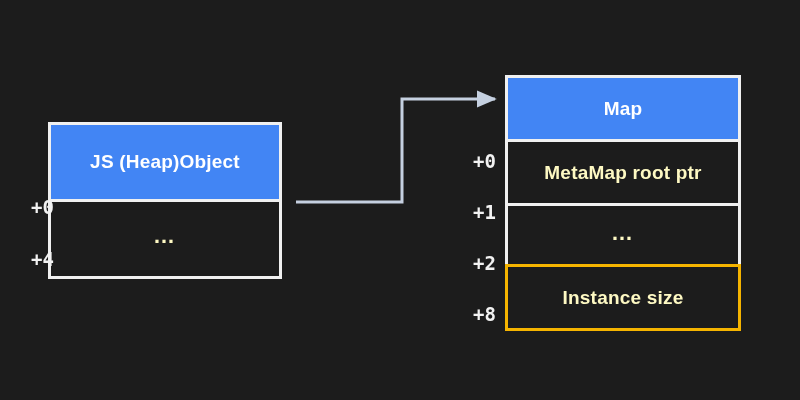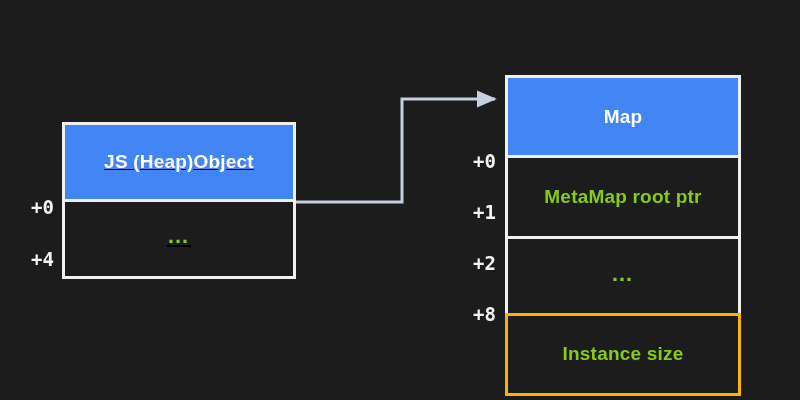--- a/index.html
+++ b/index.html
@@ -27,21 +27,21 @@
     background: #1c1c1c;
     display: flex;
     flex-direction: column;
   }
   .struct-row {
     box-sizing: border-box;
     flex: 1 1 0;
     display: flex;
     align-items: center;
     justify-content: center;
-    color: #84cc16;
+    color: #fef9c3;
     font-weight: bold;
     font-size: 19px;
     letter-spacing: 0.2px;
     background: #1c1c1c;
     border-top: 3px solid #f0f0f0;
     position: relative;
   }
   .struct-row:first-child {
     border-top: none;
   }
@@ -83,33 +83,33 @@
     height: 400px;
     pointer-events: none;
     z-index: 5;
   }
 </style>
 </head>
 <body>
 
 <div id="diagram">
 
-  <div class="struct-box" style="left:62px; top:122px; width:234px; height:157px;text-decoration:underline;">
+  <div class="struct-box" style="left:48px; top:122px; width:234px; height:157px;">
     <div class="struct-row header">
       <span>JS (Heap)Object</span>
     </div>
     <div class="struct-row">
       <span class="ellipsis">…</span>
     </div>
   </div>
 
   <div class="offset-label" style="left:8px; top:196px; width:46px;">+0</div>
   <div class="offset-label" style="left:8px; top:248px; width:46px;">+4</div>
 
-  <div class="struct-box" style="left:505px; top:75px; width:236px; height:321px;">
+  <div class="struct-box" style="left:505px; top:75px; width:236px; height:256px;">
     <div class="struct-row header">
       <span>Map</span>
     </div>
     <div class="struct-row">
       <span>MetaMap root ptr</span>
     </div>
     <div class="struct-row">
       <span class="ellipsis">…</span>
     </div>
     <div class="struct-row highlight">

